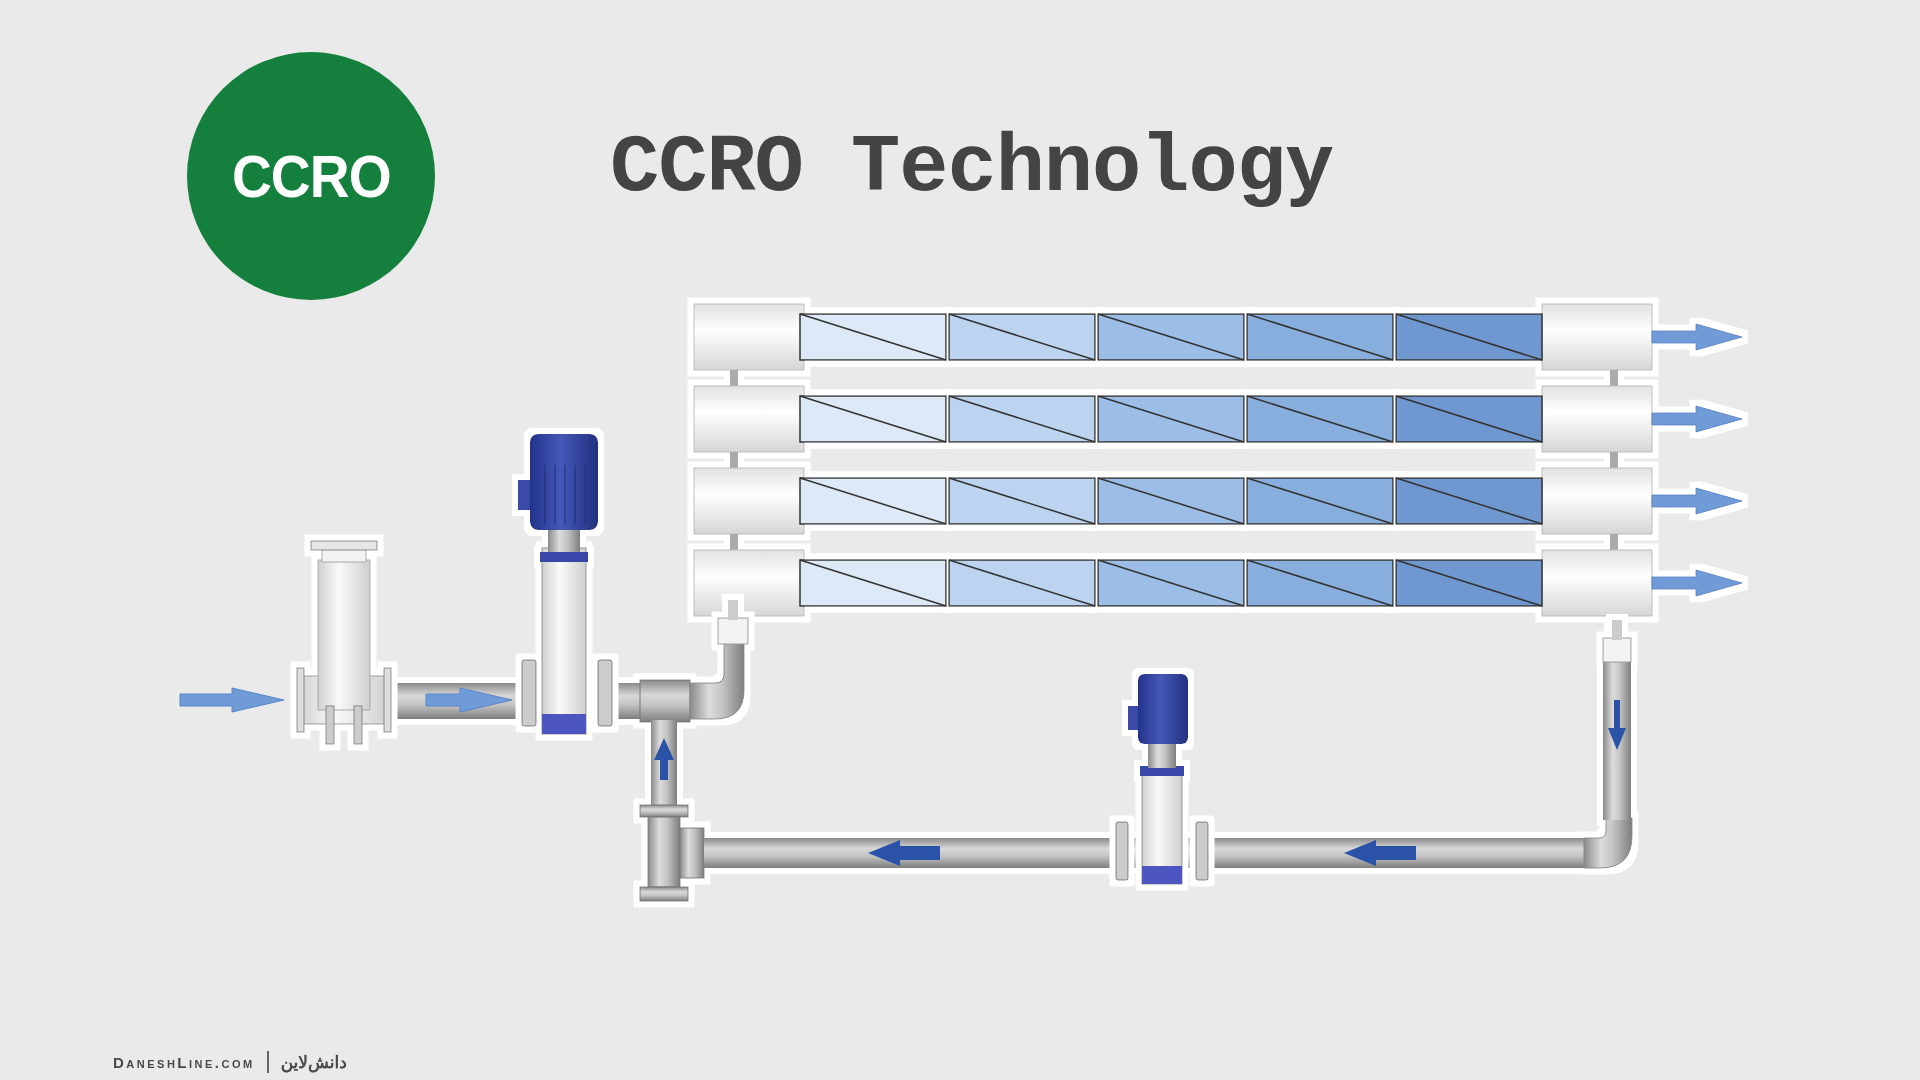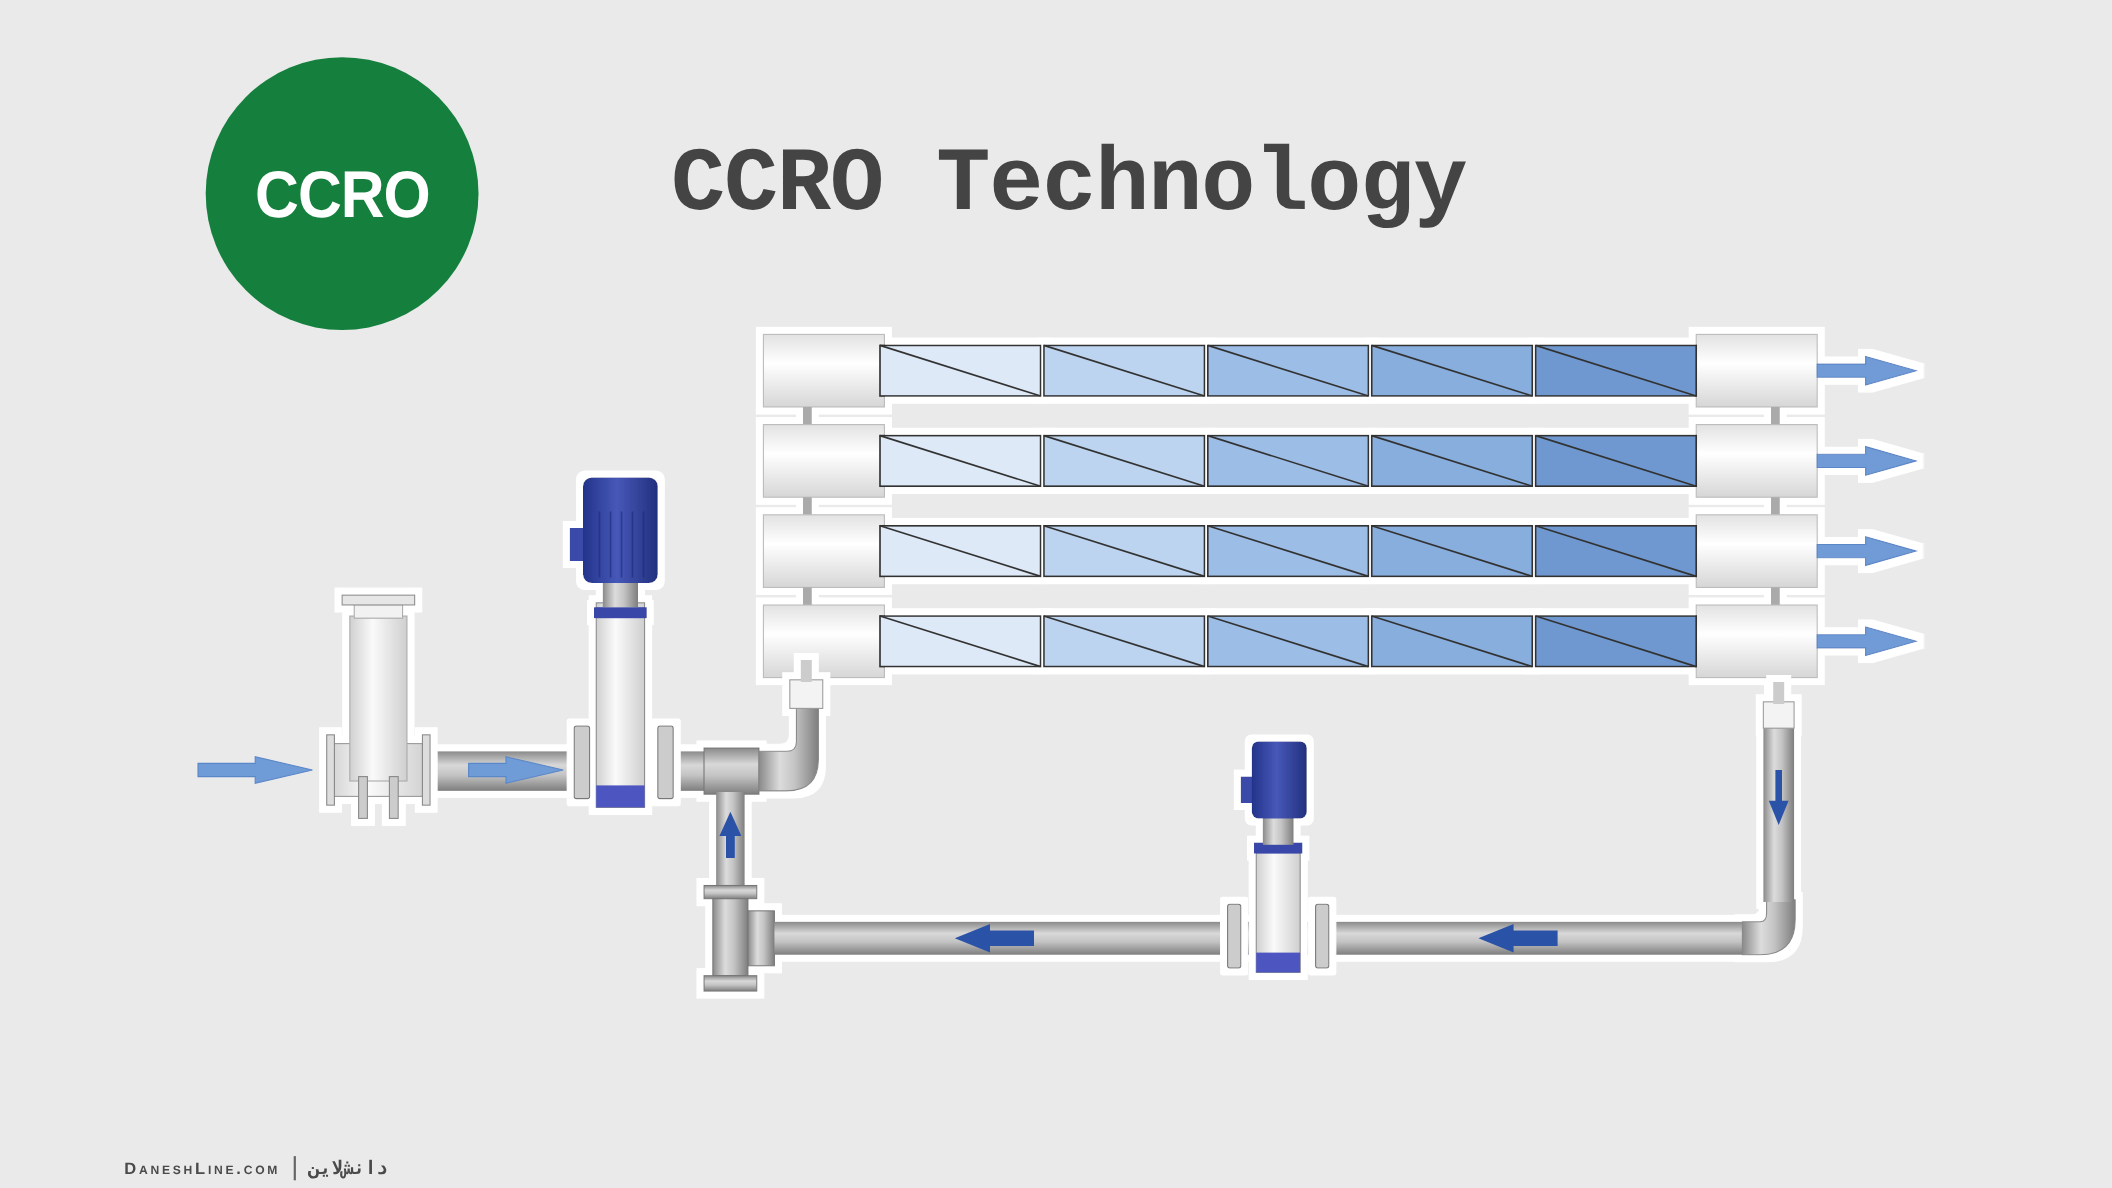--- a/index.html
+++ b/index.html
@@ -4,21 +4,21 @@
 <style>
   html, body { margin:0; padding:0; }
   body { width:1920px; height:1080px; background:#eaeaea; position:relative; overflow:hidden; font-family:"Liberation Sans", sans-serif; }
   .badge { position:absolute; left:187px; top:52px; width:248px; height:248px; border-radius:50%; background:#15803d; display:flex; align-items:center; justify-content:center; }
   .badge span { color:#fff; font-size:60px; font-weight:bold; letter-spacing:-1px; transform:scaleX(0.92); }
   .title { position:absolute; left:610px; top:128px; font-size:82px; font-weight:bold; color:#444; letter-spacing:-1px; line-height:1;font-family:Liberation Mono, monospace; }
   .diagram { position:absolute; left:0; top:0; width:1920px; height:1080px; }
   .footer { position:absolute; left:113px; top:1005px; display:flex; align-items:center; gap:12px; color:#4a4a4a;margin-top:46px; }
   .footer .brand { font-size:15px; font-weight:bold; letter-spacing:2.5px; font-variant:small-caps; }
   .footer .sep { width:2px; height:22px; background:#666; }
-  .footer .fa { font-size:17px; font-weight:bold; font-family:Liberation Mono, monospace; }
+  .footer .fa { font-size:17px; font-weight:bold; font-family:Liberation Serif, serif; }
 </style>
 </head>
 <body>
 
 <div class="badge">
   <span>CCRO</span>
 </div>
 <div class="title">CCRO Technology</div>
 
 <svg class="diagram" viewBox="0 0 1920 1080" xmlns="http://www.w3.org/2000/svg">

